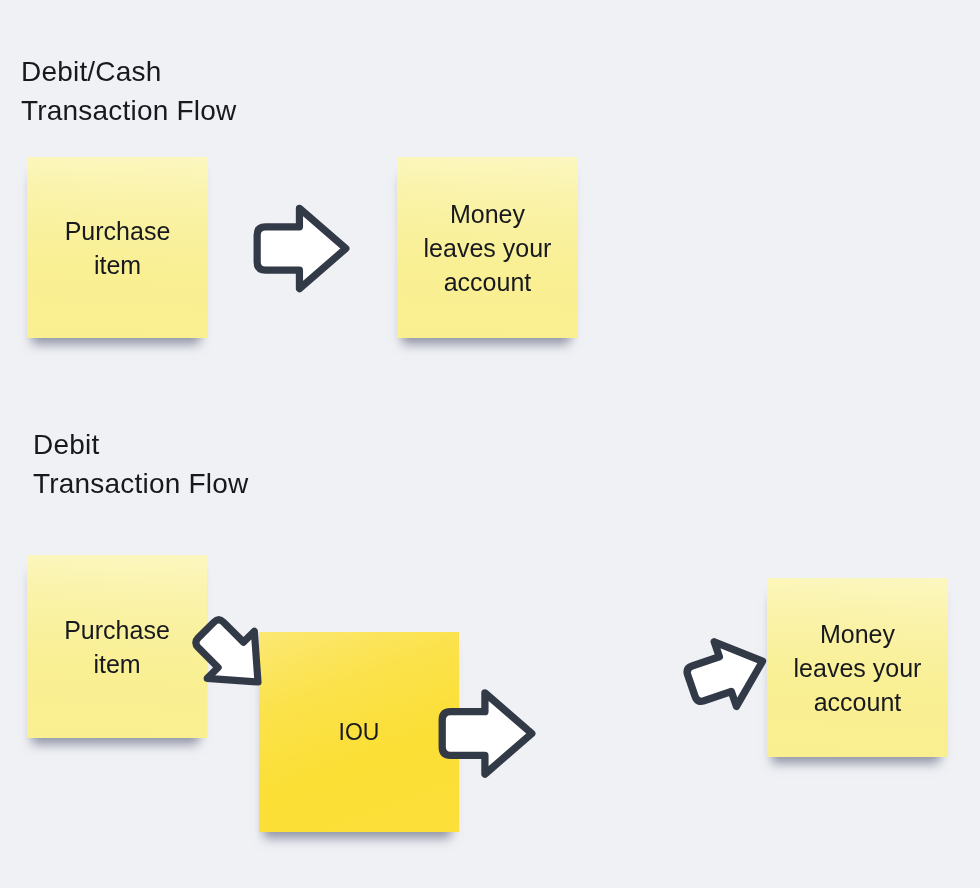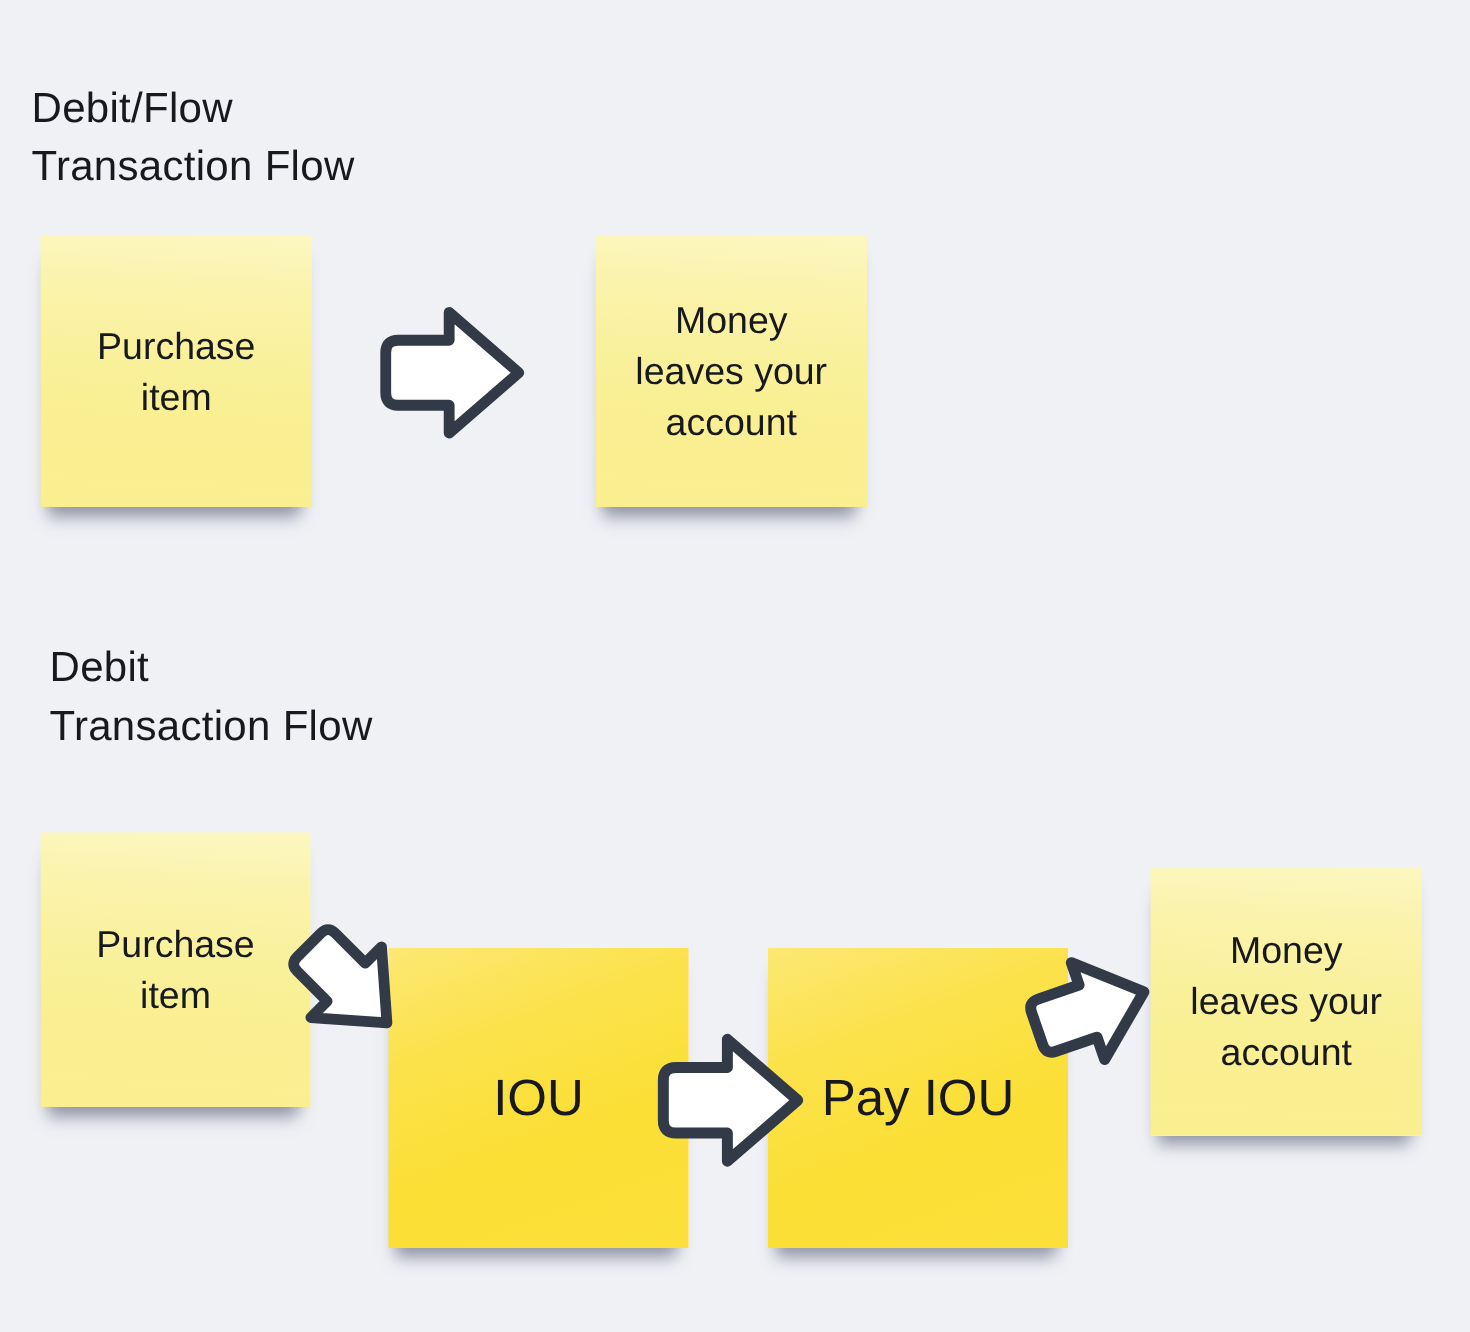--- a/index.html
+++ b/index.html
@@ -36,21 +36,21 @@
     text-align: center;
     color: #17191e;
     box-shadow: -2px 14px 10px -7px rgba(95, 101, 124, 0.55),
                 0 6px 8px -5px rgba(95, 101, 124, 0.25);
   }
   .note .txt {
     font-size: 25px;
     line-height: 34px;
     padding: 0 18px;
   }
-  .note.big .txt { font-size: 34px; line-height: 40px; }
+  .note.big .txt { font-size: 23px; line-height: 40px; }
   .pale {
     background: linear-gradient(183deg, #fcf7c0 0%, #faf2a6 28%, #f9ef93 62%, #faef90 100%);
   }
   .bright {
     background: linear-gradient(160deg, #fce873 0%, #fbe24b 30%, #fbdf35 62%, #fcdf3a 100%);
   }
 
   #note-purchase-debit { left: 27px;  top: 157px; width: 181px; height: 181px; }
   #note-money-debit    { left: 397px; top: 157px; width: 181px; height: 181px; }
   #note-purchase-credit{ left: 27px;  top: 555px; width: 180px; height: 183px; }
@@ -71,21 +71,21 @@
 
 <div class="board">
 
   <svg class="defs" aria-hidden="true">
     <defs>
       <path id="block-arrow" d="M13 23 H46 V5 L91 44 L46 83 V65 H13 Q5 65 5 57 V31 Q5 23 13 23 Z"></path>
     </defs>
   </svg>
 
   <h2 class="flow-title" id="title-debit">
-    <span>Debit/Flow</span>
+    <span>Debit/Cash</span>
     <span>Transaction Flow</span>
   </h2>
 
   <div class="note pale" id="note-purchase-debit">
     <span class="txt">Purchase item</span>
   </div>
 
   <svg class="arrow" id="arrow-debit-1" viewBox="0 0 96 88">
     <use href="#block-arrow" fill="#ffffff" stroke="#323a47" stroke-width="7" stroke-linejoin="round"></use>
   </svg>
@@ -100,23 +100,20 @@
   </h2>
 
   <div class="note pale" id="note-purchase-credit">
     <span class="txt">Purchase item</span>
   </div>
 
   <div class="note bright big" id="note-iou">
     <span class="txt">IOU</span>
   </div>
 
-  <div class="note bright big" id="note-pay-iou">
-    <span class="txt">Pay IOU</span>
-  </div>
 
   <div class="note pale" id="note-money-credit">
     <span class="txt">Money leaves your account</span>
   </div>
 
   <svg class="arrow" id="arrow-credit-1" viewBox="0 0 96 88">
     <use href="#block-arrow" fill="#ffffff" stroke="#323a47" stroke-width="8.4" stroke-linejoin="round"></use>
   </svg>
 
   <svg class="arrow" id="arrow-credit-2" viewBox="0 0 96 88">

